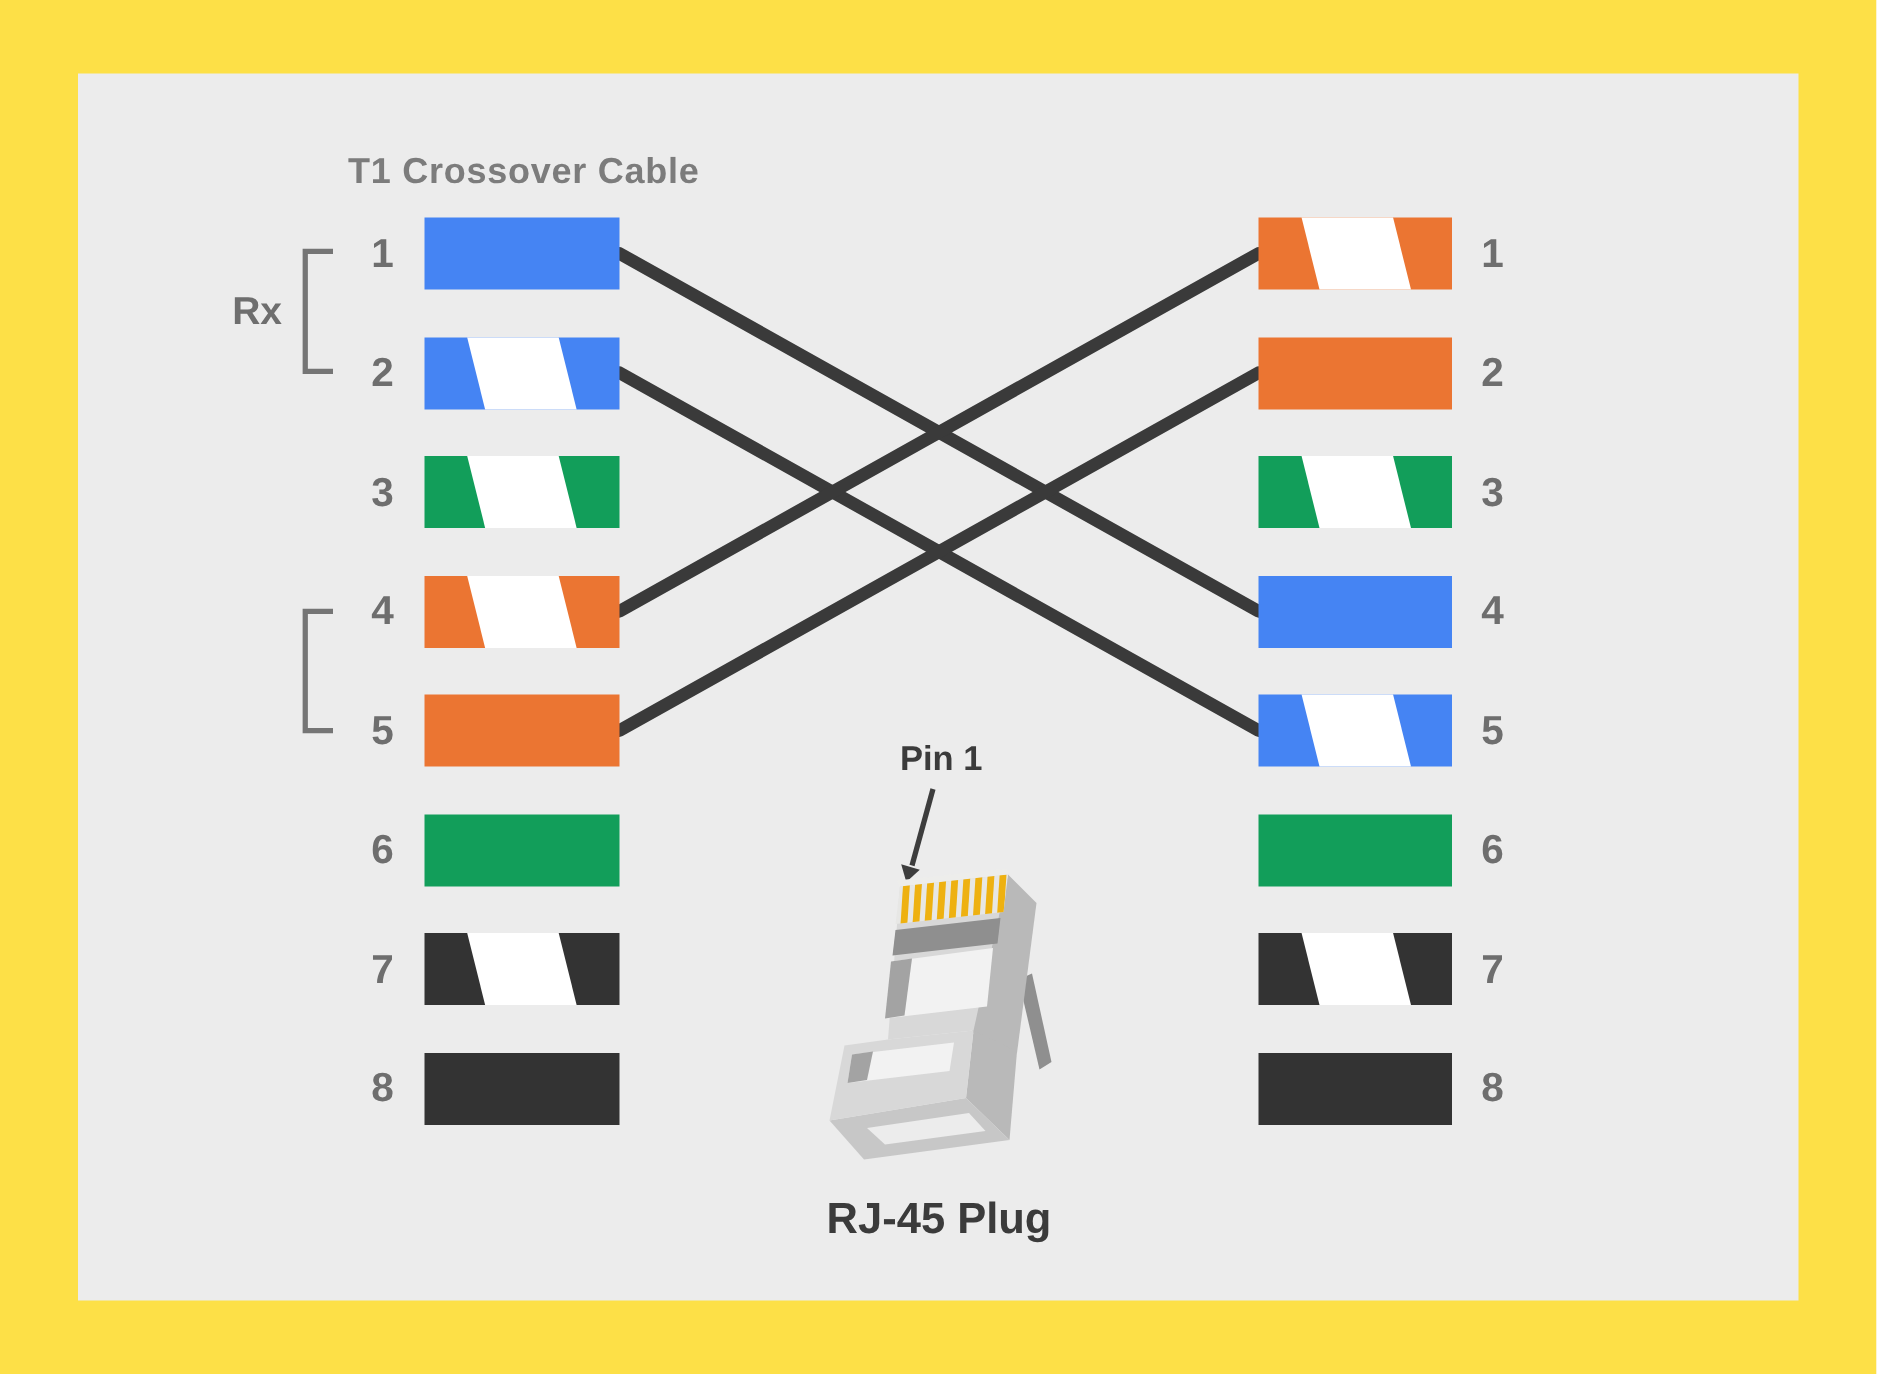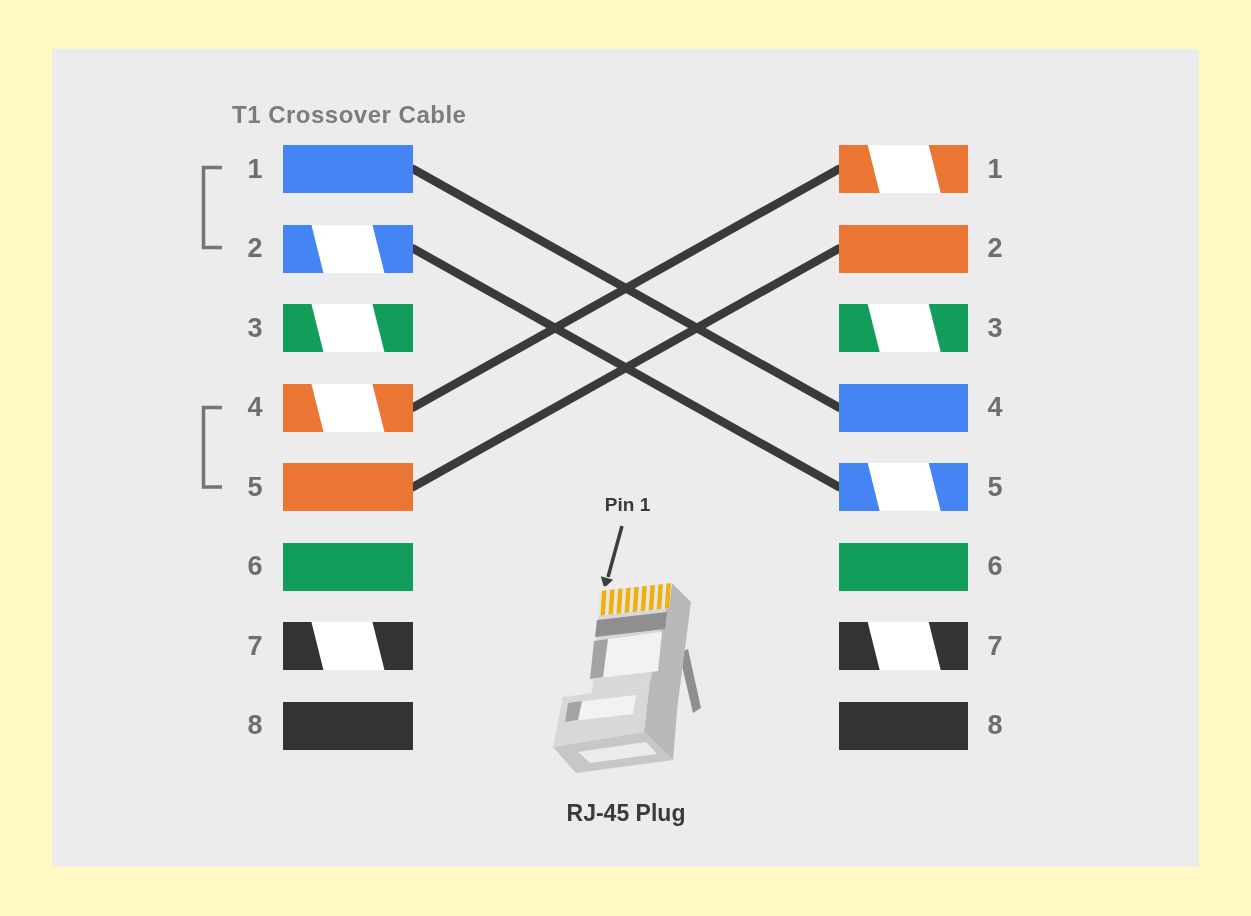--- a/index.html
+++ b/index.html
@@ -1,35 +1,35 @@
 <!DOCTYPE html>
 <html><head>
 <meta charset="utf-8">
 <style>
   html,body{margin:0;padding:0;background:#ffffff;width:1251px;height:916px;overflow:hidden;
     font-family:"Liberation Sans","DejaVu Sans",sans-serif;}
-  #stage{position:relative;width:1251px;height:916px;background:#fef9c3;}
+  #stage{position:relative;width:1251px;height:916px;background:#fde047;}
   #panel{position:absolute;left:52px;top:49px;width:1147px;height:818px;background:#ececec;}
   #overlay{position:absolute;left:0;top:0;width:1251px;height:916px;pointer-events:none;}
   .diagram-title{position:absolute;left:232px;top:101px;font-size:24px;font-weight:700;
     color:#7c7c7c;letter-spacing:0.5px;white-space:nowrap;}
   .pin-row{position:absolute;left:0;width:1251px;height:48px;}
   .pin-num{position:absolute;top:0;height:48px;display:flex;align-items:center;justify-content:center;
     font-size:27px;font-weight:700;color:#6e6e6e;}
   .swatch{position:absolute;top:0;height:48px;overflow:hidden;}
   .stripe{position:absolute;top:-6px;bottom:-6px;left:50%;width:47%;background:#ffffff;
     transform:translateX(-50%) skewX(14deg);}
   .group-label{position:absolute;width:60px;display:flex;align-items:center;justify-content:flex-end;
     font-size:26px;font-weight:700;color:#6e6e6e;}
   #rx-label{left:128px;top:167px;height:81px;}
   #tx-label{left:128px;top:407px;height:81px;}
   .pin1-label{position:absolute;left:565px;top:490px;width:125px;height:30px;display:flex;
-    align-items:center;justify-content:center;font-size:19px;font-weight:700;color:#3b3b3b;}
+    align-items:center;justify-content:center;font-size:23px;font-weight:700;color:#3b3b3b;}
   .plug-caption{position:absolute;left:545px;top:796px;width:162px;height:34px;display:flex;
-    align-items:center;justify-content:center;font-size:23px;font-weight:700;color:#3b3b3b;white-space:nowrap;}
+    align-items:center;justify-content:center;font-size:29px;font-weight:700;color:#3b3b3b;white-space:nowrap;}
   #plug-svg{position:absolute;left:543px;top:575px;}
   .wire{stroke:#3a3a3a;stroke-width:8.5;stroke-linecap:round;}
   .bracket{stroke:#757575;stroke-width:3.5;fill:none;}
   .arrow-line{stroke:#3d3d3d;stroke-width:3.5;fill:none;}
 </style>
 </head>
 <body>
 
 <div id="stage">
   <div id="panel"></div>
@@ -44,20 +44,21 @@
     <path class="bracket" d="M222 167.5 L203.5 167.5 L203.5 247.5 L222 247.5"></path>
     <path class="bracket" d="M222 407.5 L203.5 407.5 L203.5 487 L222 487"></path>
     <g>
       <path class="arrow-line" d="M622 526 L608 577"></path>
       <polygon points="604.2,588 613.2,579.8 600.8,576.2" fill="#3d3d3d"></polygon>
     </g>
   </svg>
 
   <div class="diagram-title">T1 Crossover Cable</div>
 
+  <div class="group-label" id="rx-label">Rx</div>
 
   <div id="pins-layer">
   <div class="pin-row" style="top: 145px;">
     <div class="pin-num" style="left: 233px; width: 44px;">1</div>
     <div class="swatch" style="left: 283px; width: 130px; background: rgb(69, 132, 243);">
       
     </div>
   </div>
 
   <div class="pin-row" style="top: 224.5px;">

